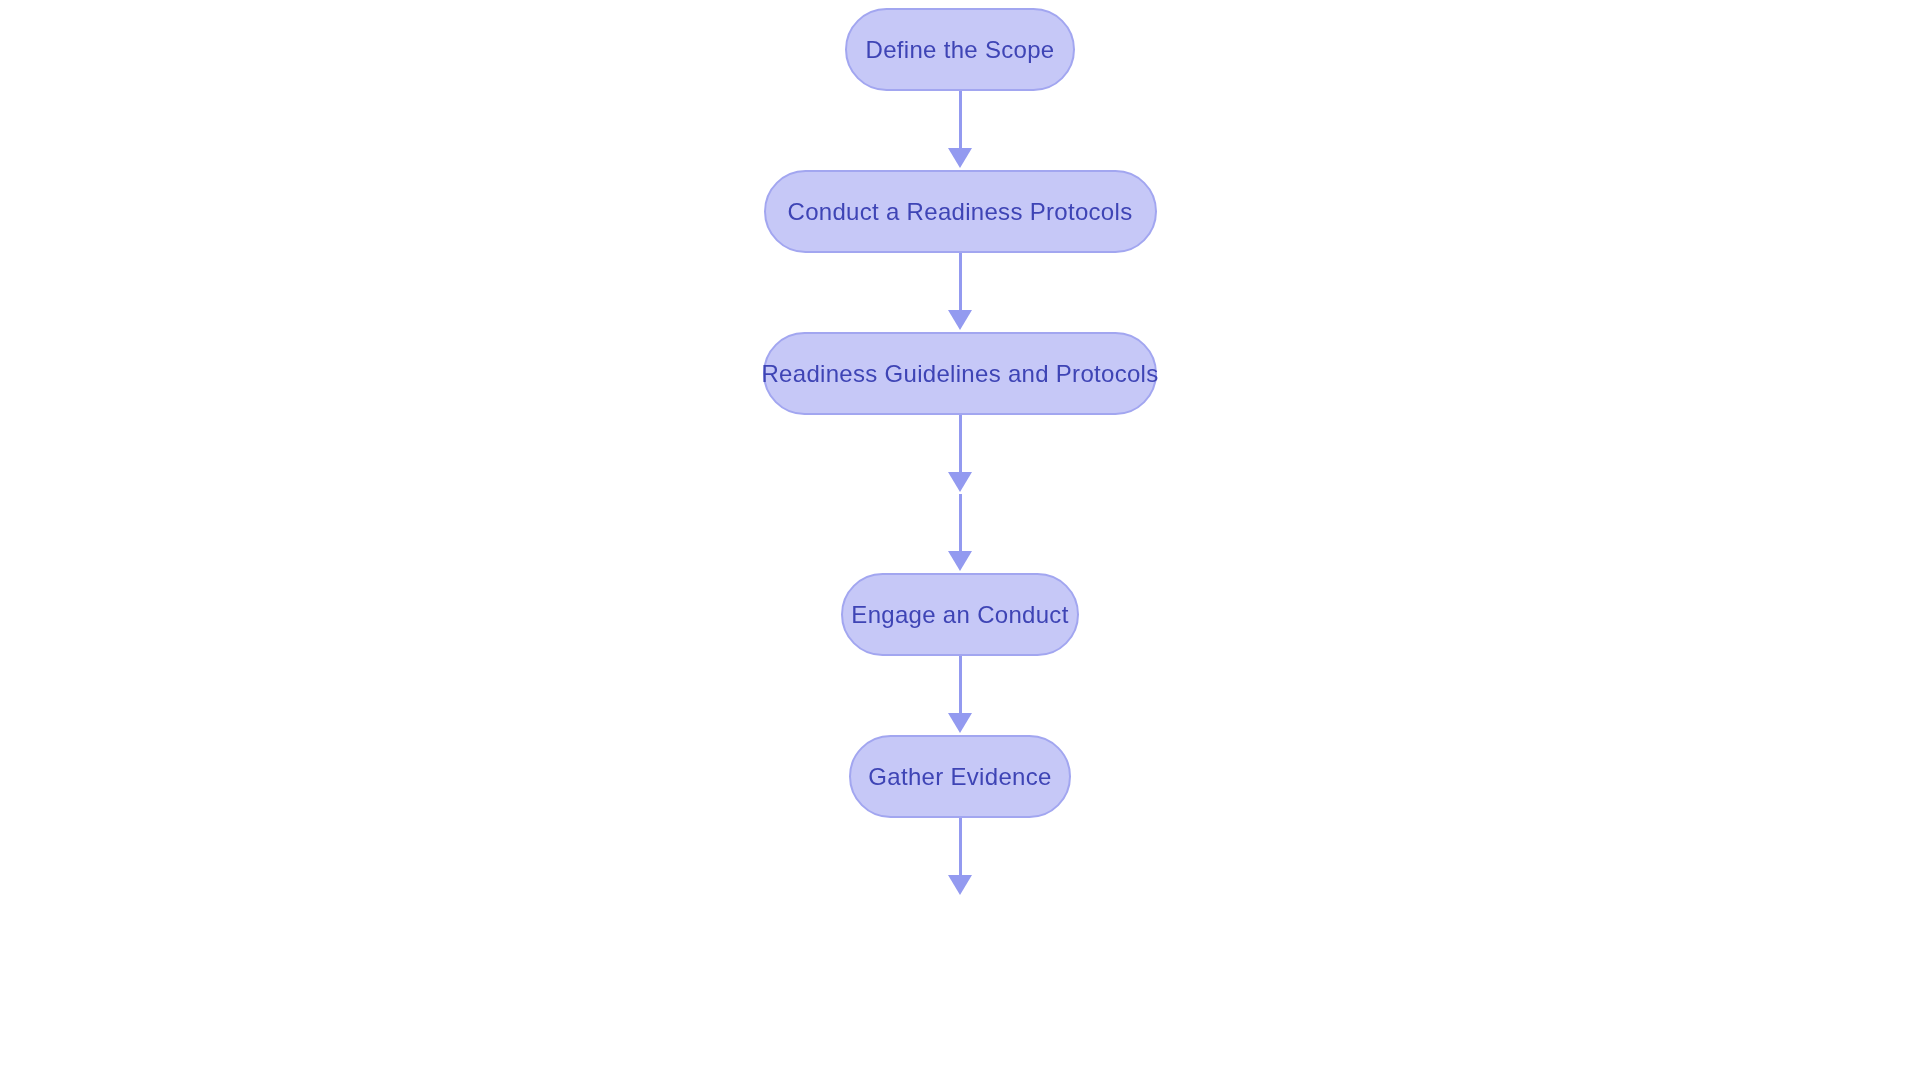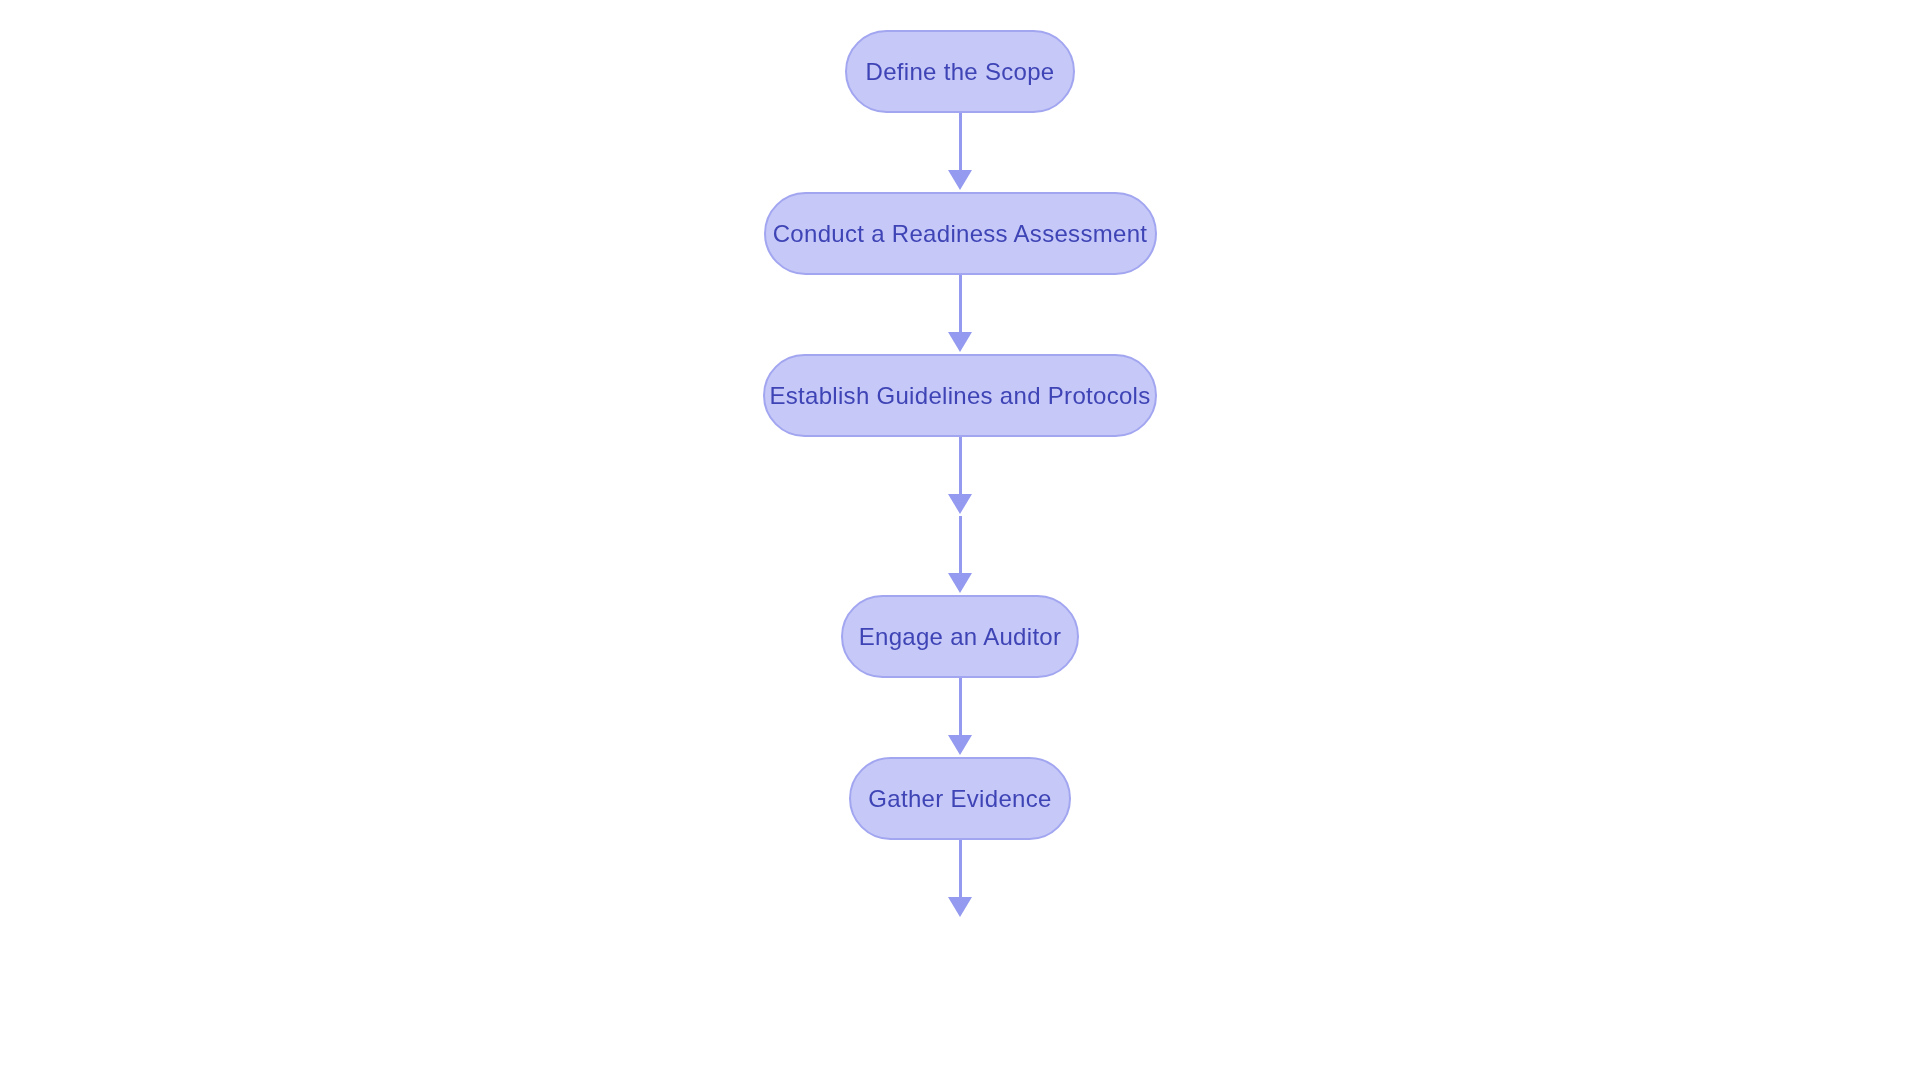--- a/index.html
+++ b/index.html
@@ -8,21 +8,21 @@
     background: #ffffff;
   }
   .canvas {
     position: relative;
     width: 1920px;
     height: 1083px;
     background: var(--bg, #ffffff);
     display: flex;
     flex-direction: column;
     align-items: center;
-    padding-top: 30px;
+    padding-top: 8px;
     box-sizing: border-box;
     font-family: "Liberation Sans", sans-serif;
     overflow: hidden;
   }
   .node {
     height: 83px;
     flex: 0 0 auto;
     border-radius: 42px;
     background: var(--node-fill, #c6c8f7);
     border: 2px solid var(--node-border, #a2a6f0);
@@ -74,45 +74,45 @@
   <div class="node w1">
     <span class="node-label">Define the Scope</span>
   </div>
 
   <div class="connector">
     <div class="arrow-line"></div>
     <div class="arrow-head"></div>
   </div>
 
   <div class="node w2">
-    <span class="node-label">Conduct a Readiness Assessment</span>
+    <span class="node-label">Conduct a Readiness Protocols</span>
   </div>
 
   <div class="connector">
     <div class="arrow-line"></div>
     <div class="arrow-head"></div>
   </div>
 
   <div class="node w3">
-    <span class="node-label">Establish Guidelines and Protocols</span>
+    <span class="node-label">Readiness Guidelines and Protocols</span>
   </div>
 
   <div class="connector">
     <div class="arrow-line"></div>
     <div class="arrow-head"></div>
   </div>
 
 
   <div class="connector">
     <div class="arrow-line"></div>
     <div class="arrow-head"></div>
   </div>
 
   <div class="node w5">
-    <span class="node-label">Engage an Auditor</span>
+    <span class="node-label">Engage an Conduct</span>
   </div>
 
   <div class="connector">
     <div class="arrow-line"></div>
     <div class="arrow-head"></div>
   </div>
 
   <div class="node w6">
     <span class="node-label">Gather Evidence</span>
   </div>

